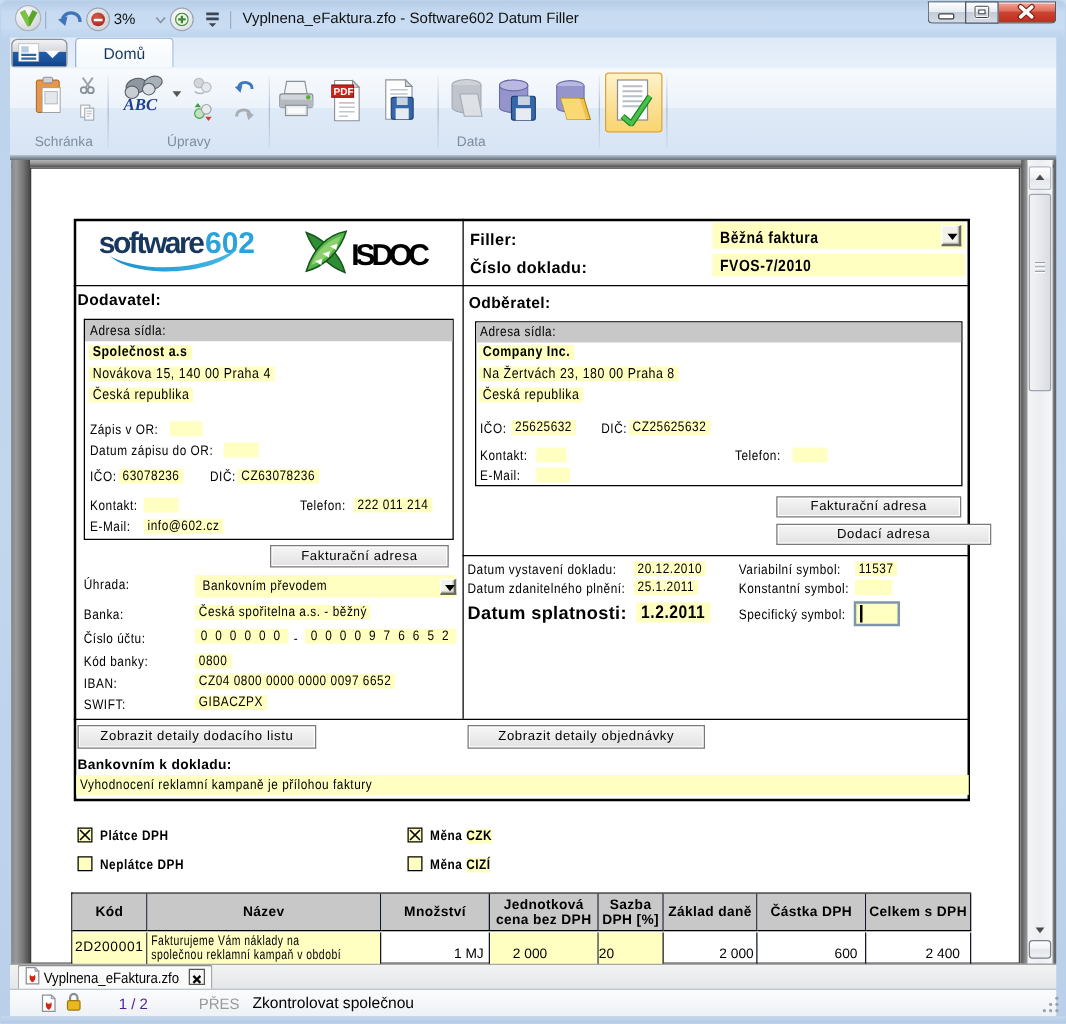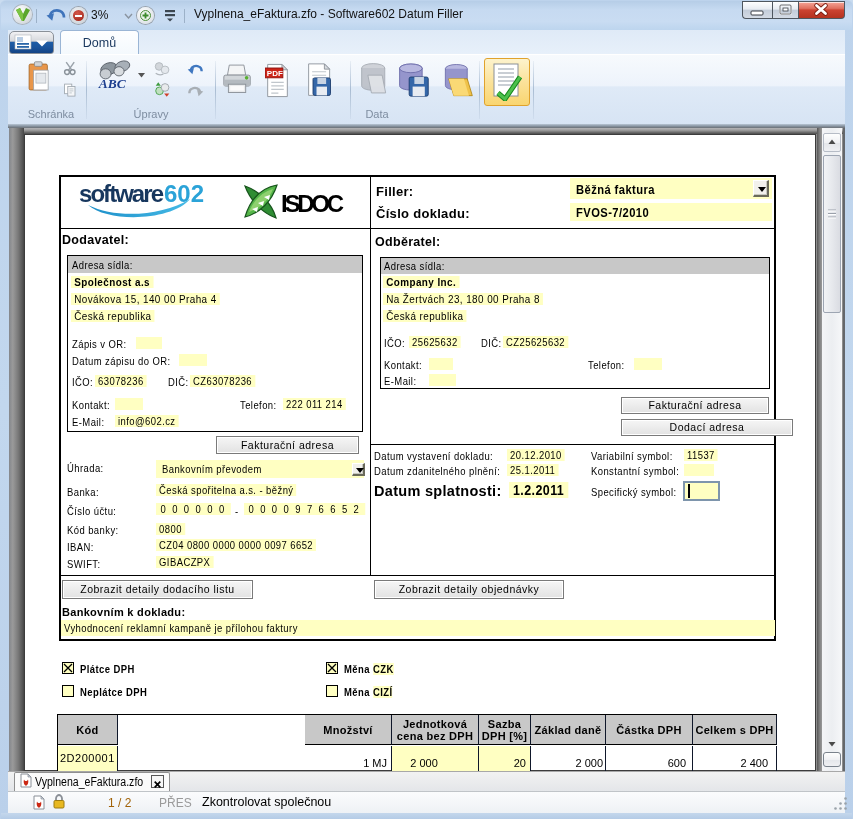--- a/index.html
+++ b/index.html
@@ -385,30 +385,32 @@
       <svg width="10" height="10">
         <path d="M1 1 L9 9 M9 1 L1 9" stroke="#000" stroke-width="1.3"></path>
       </svg>
     </div>
 <div class="frm" style="left:344px;top:663px;font-weight:bold;">Měna <span class="yl">CZK</span></div>
 <div class="cbx" style="left:326px;top:685px;"></div>
 <div class="frm" style="left:344px;top:686px;font-weight:bold;">Měna <span class="yl">CIZÍ</span></div>
 
 <div id="tbl" class="abs" style="left:57px;top:714px;width:720px;height:57px;border-left:1px solid #000;border-top:1px solid #000;">
   <div class="tc th" style="left:0;top:0;width:60px;height:30px;border-bottom:1px solid #000;">Kód</div>
+  <div class="tc th" style="left:60px;top:0;width:187px;height:30px;border-bottom:1px solid #000;">Název</div>
   <div class="tc th" style="left:247px;top:0;width:87px;height:30px;border-bottom:1px solid #000;">Množství</div>
   <div class="tc th" style="left:334px;top:0;width:87px;height:30px;border-bottom:1px solid #000;">Jednotková<br>cena bez DPH</div>
   <div class="tc th" style="left:421px;top:0;width:52px;height:30px;border-bottom:1px solid #000;">Sazba<br>DPH [%]</div>
   <div class="tc th" style="left:473px;top:0;width:75px;height:30px;border-bottom:1px solid #000;">Základ daně</div>
   <div class="tc th" style="left:548px;top:0;width:87px;height:30px;border-bottom:1px solid #000;">Částka DPH</div>
   <div class="tc th" style="left:635px;top:0;width:84px;height:30px;border-bottom:1px solid #000;">Celkem s DPH</div>
   <div class="tc yl" style="left:0;top:31px;width:60px;height:26px;padding:6px 0 1px 2px;letter-spacing:0.5px;">2D200001</div>
+  <div class="tc yl" style="left:60px;top:31px;width:187px;height:26px;padding:2px 0 0 3px;line-height:11px;letter-spacing:0.5px;"><span style="display:inline-block;transform:scaleX(.76);transform-origin:0 0;white-space:nowrap;">Fakturujeme Vám náklady na<br>společnou reklamní kampaň v období</span></div>
   <div class="tc" style="left:247px;top:31px;width:87px;height:26px;text-align:right;padding:11px 4px 0 0;">1 MJ</div>
   <div class="tc yl" style="left:334px;top:31px;width:87px;height:26px;text-align:center;padding:11px 22px 0 0;">2 000</div>
-  <div class="tc yl" style="left:421px;top:31px;width:52px;height:26px;text-align:right;padding:11px 4px 0 0;">20</div>
+  <div class="tc yl" style="left:421px;top:31px;width:52px;height:26px;padding:11px 4px 0 0;">20</div>
   <div class="tc" style="left:473px;top:31px;width:75px;height:26px;text-align:right;padding:11px 2px 0 0;">2 000</div>
   <div class="tc" style="left:548px;top:31px;width:87px;height:26px;text-align:right;padding:11px 6px 0 0;">600</div>
   <div class="tc" style="left:635px;top:31px;width:84px;height:26px;text-align:right;padding:11px 8px 0 0;">2 400</div>
 </div>
 </div>
 
 <div id="tabbar" class="abs"></div>
 <div id="doctab" class="abs"></div>
 <svg class="abs" style="left:20px;top:773px;" width="12" height="15" viewBox="0 0 12 15">
     <path d="M1 1 L8 1 L11 4 L11 14 L1 14 Z" fill="#fff" stroke="#8a9098"></path>
@@ -422,21 +424,21 @@
 <div id="statusbar" class="abs"></div>
 <svg class="abs" style="left:33px;top:795px;" width="12" height="15" viewBox="0 0 12 15">
     <path d="M1 1 L8 1 L11 4 L11 14 L1 14 Z" fill="#fff" stroke="#8a9098"></path>
     <path d="M8 1 L8 4 L11 4 Z" fill="#c8d0dc" stroke="#8a9098" stroke-width=".7"></path>
     <path d="M4 6.5 C3 10 4.5 12 6 12.8 C7.5 12 9 10 8 6.5 C7 8.6 5 8.6 4 6.5 Z" fill="#cc2814"></path>
   </svg>
 <svg class="abs" style="left:52px;top:794px;" width="14" height="15" viewBox="0 0 14 15">
     <path d="M4 7 V4.5 C4 2 6 1 7 1 C8 1 10 2 10 4.5 V7" fill="none" stroke="#8a8f96" stroke-width="1.8"></path>
     <rect x="2" y="6.5" width="10" height="7.5" rx="1.2" fill="#e8b820" stroke="#9c7a10"></rect>
   </svg>
-<div class="abs" style="left:108px;top:796px;font-size:12px;color:#a16207;">1 / 2</div>
+<div class="abs" style="left:95px;top:796px;font-size:12px;color:#4c1d95;">1 / 2</div>
 <div class="abs" style="left:159px;top:796px;font-size:12px;color:#9a9a9a;">PŘES</div>
 <div class="abs" style="left:202px;top:795px;font-size:12.5px;color:#000;">Zkontrolovat společnou</div>
 <svg class="abs" style="left:833px;top:796px;" width="15" height="15">
     <g fill="#9aa2aa">
       <circle cx="12.5" cy="2.5" r="1.3"></circle>
       <circle cx="12.5" cy="7.5" r="1.3"></circle>
       <circle cx="12.5" cy="12.5" r="1.3"></circle>
       <circle cx="7.5" cy="7.5" r="1.3"></circle>
       <circle cx="7.5" cy="12.5" r="1.3"></circle>
       <circle cx="2.5" cy="12.5" r="1.3"></circle>

